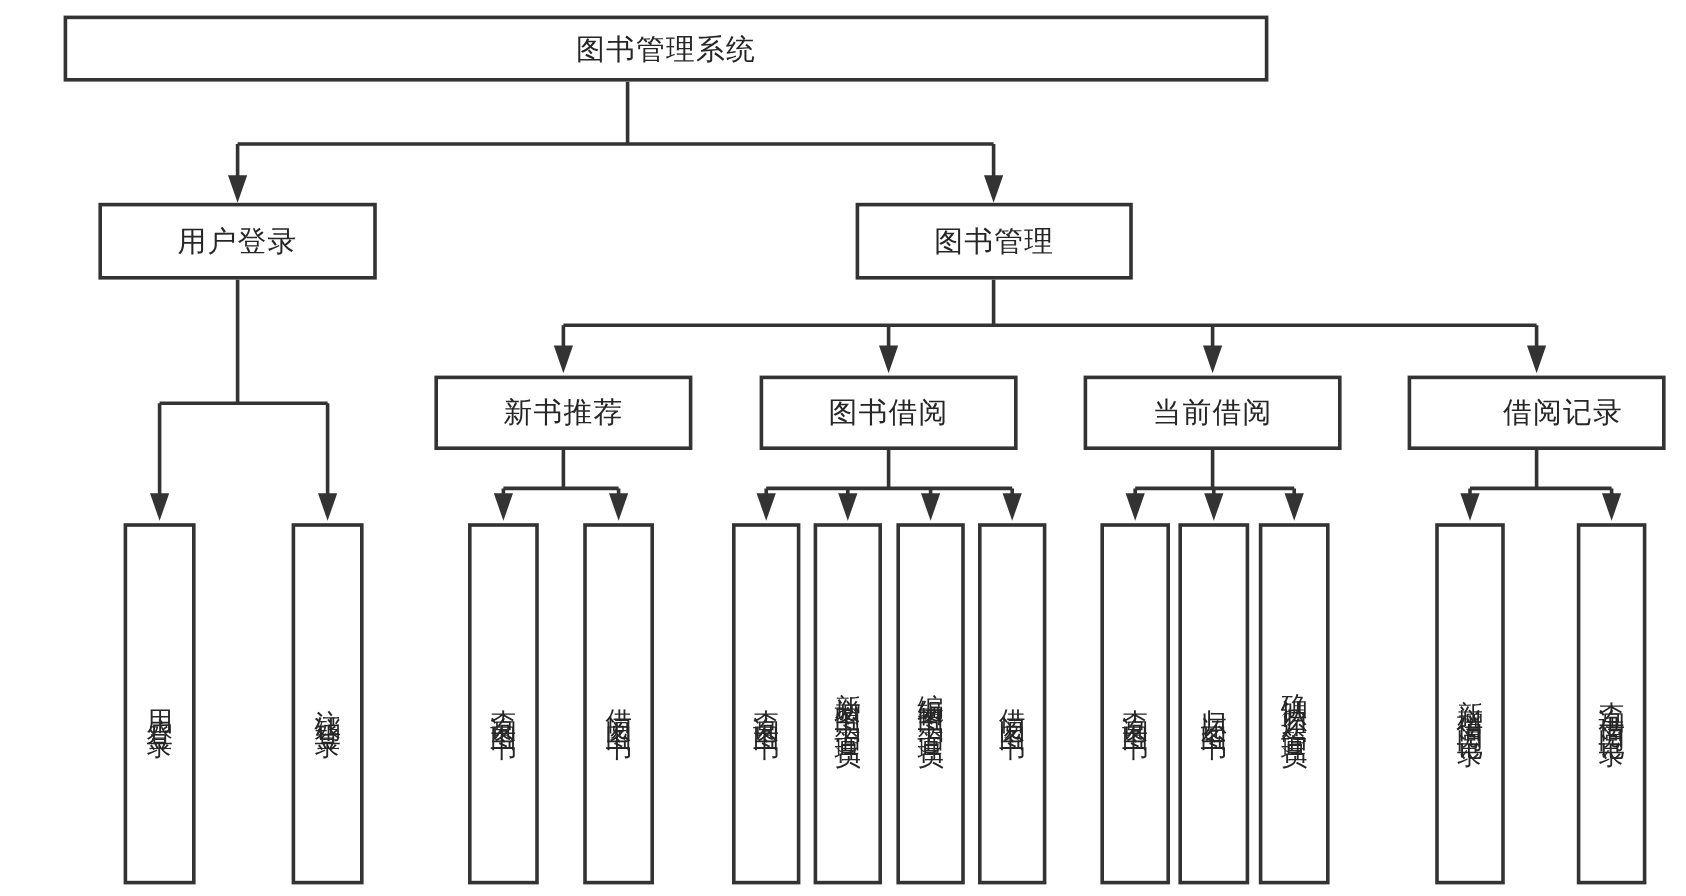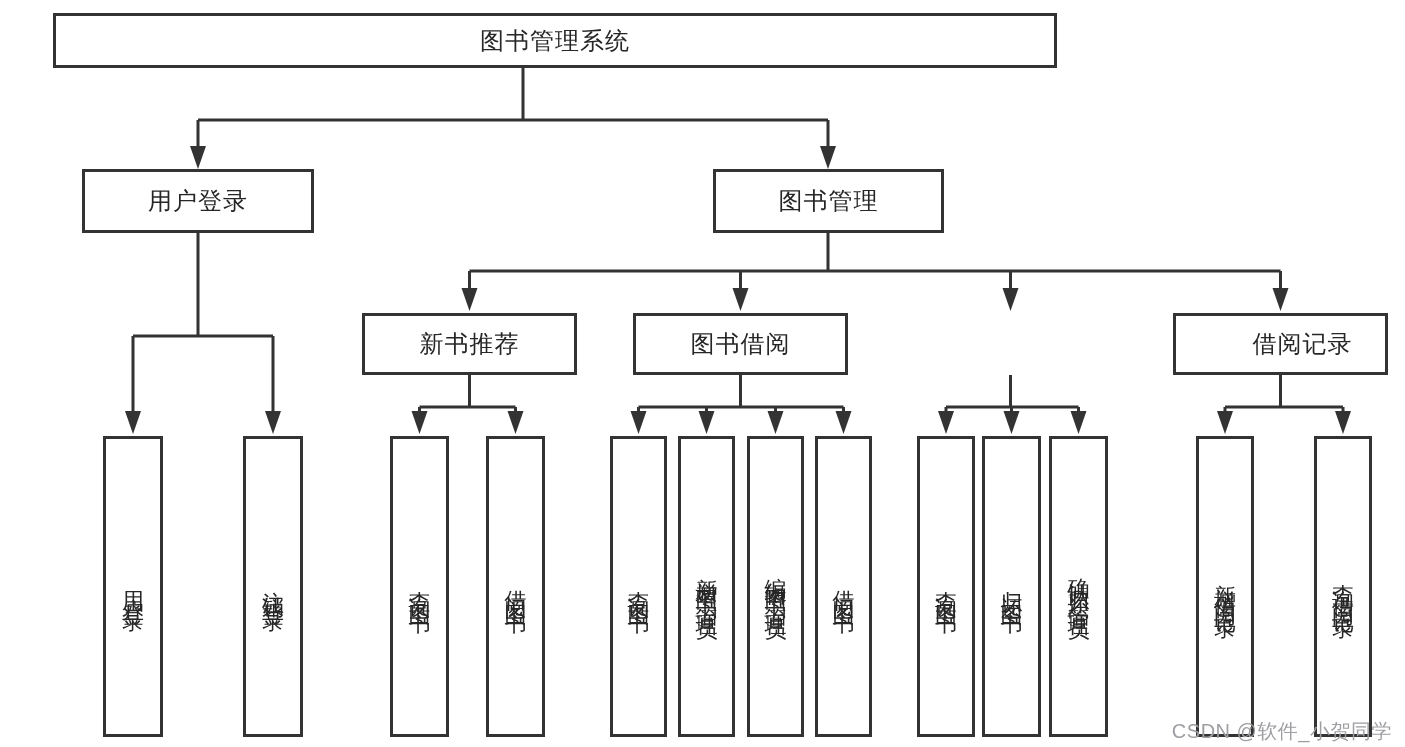--- a/index.html
+++ b/index.html
@@ -90,20 +90,23 @@
   <div class="box" style="left:713px;top:169px;width:231px;height:64px;text-align:center;">
     <span class="hlabel">图书管理</span>
   </div>
 
   <div class="box" style="left:633px;top:313px;width:215px;height:62px;">
     <span class="hlabel">图书借阅</span>
   </div>
   <div class="box" style="left:362px;top:313px;width:215px;height:62px;">
     <span class="hlabel">新书推荐</span>
   </div>
+  <div class="box" style="left:903px;top:313px;width:215px;height:62px;">
+    <span class="hlabel">当前借阅</span>
+  </div>
   <div class="box" style="left:1173px;top:313px;width:215px;height:62px;padding-left:44px;">
     <span class="hlabel">借阅记录</span>
   </div>
 
   <div class="box" style="left:103px;top:436px;width:60px;height:301px;">
     <span class="vtext">用户登录</span>
   </div>
   <div class="box" style="left:243px;top:436px;width:60px;height:301px;">
     <span class="vtext">注销登录</span>
   </div>
@@ -138,14 +141,13 @@
     <span class="vtext" style="letter-spacing:6px;">确认归还（管理员）</span>
   </div>
 
   <div class="box" style="left:1196px;top:436px;width:58px;height:301px;">
     <span class="vtext">新增借阅记录</span>
   </div>
   <div class="box" style="left:1314px;top:436px;width:58px;height:301px;">
     <span class="vtext">查询借阅记录</span>
   </div>
 
-  <div class="watermark">CSDN @软件_小贺同学</div>
 </div>
 
 </body></html>

